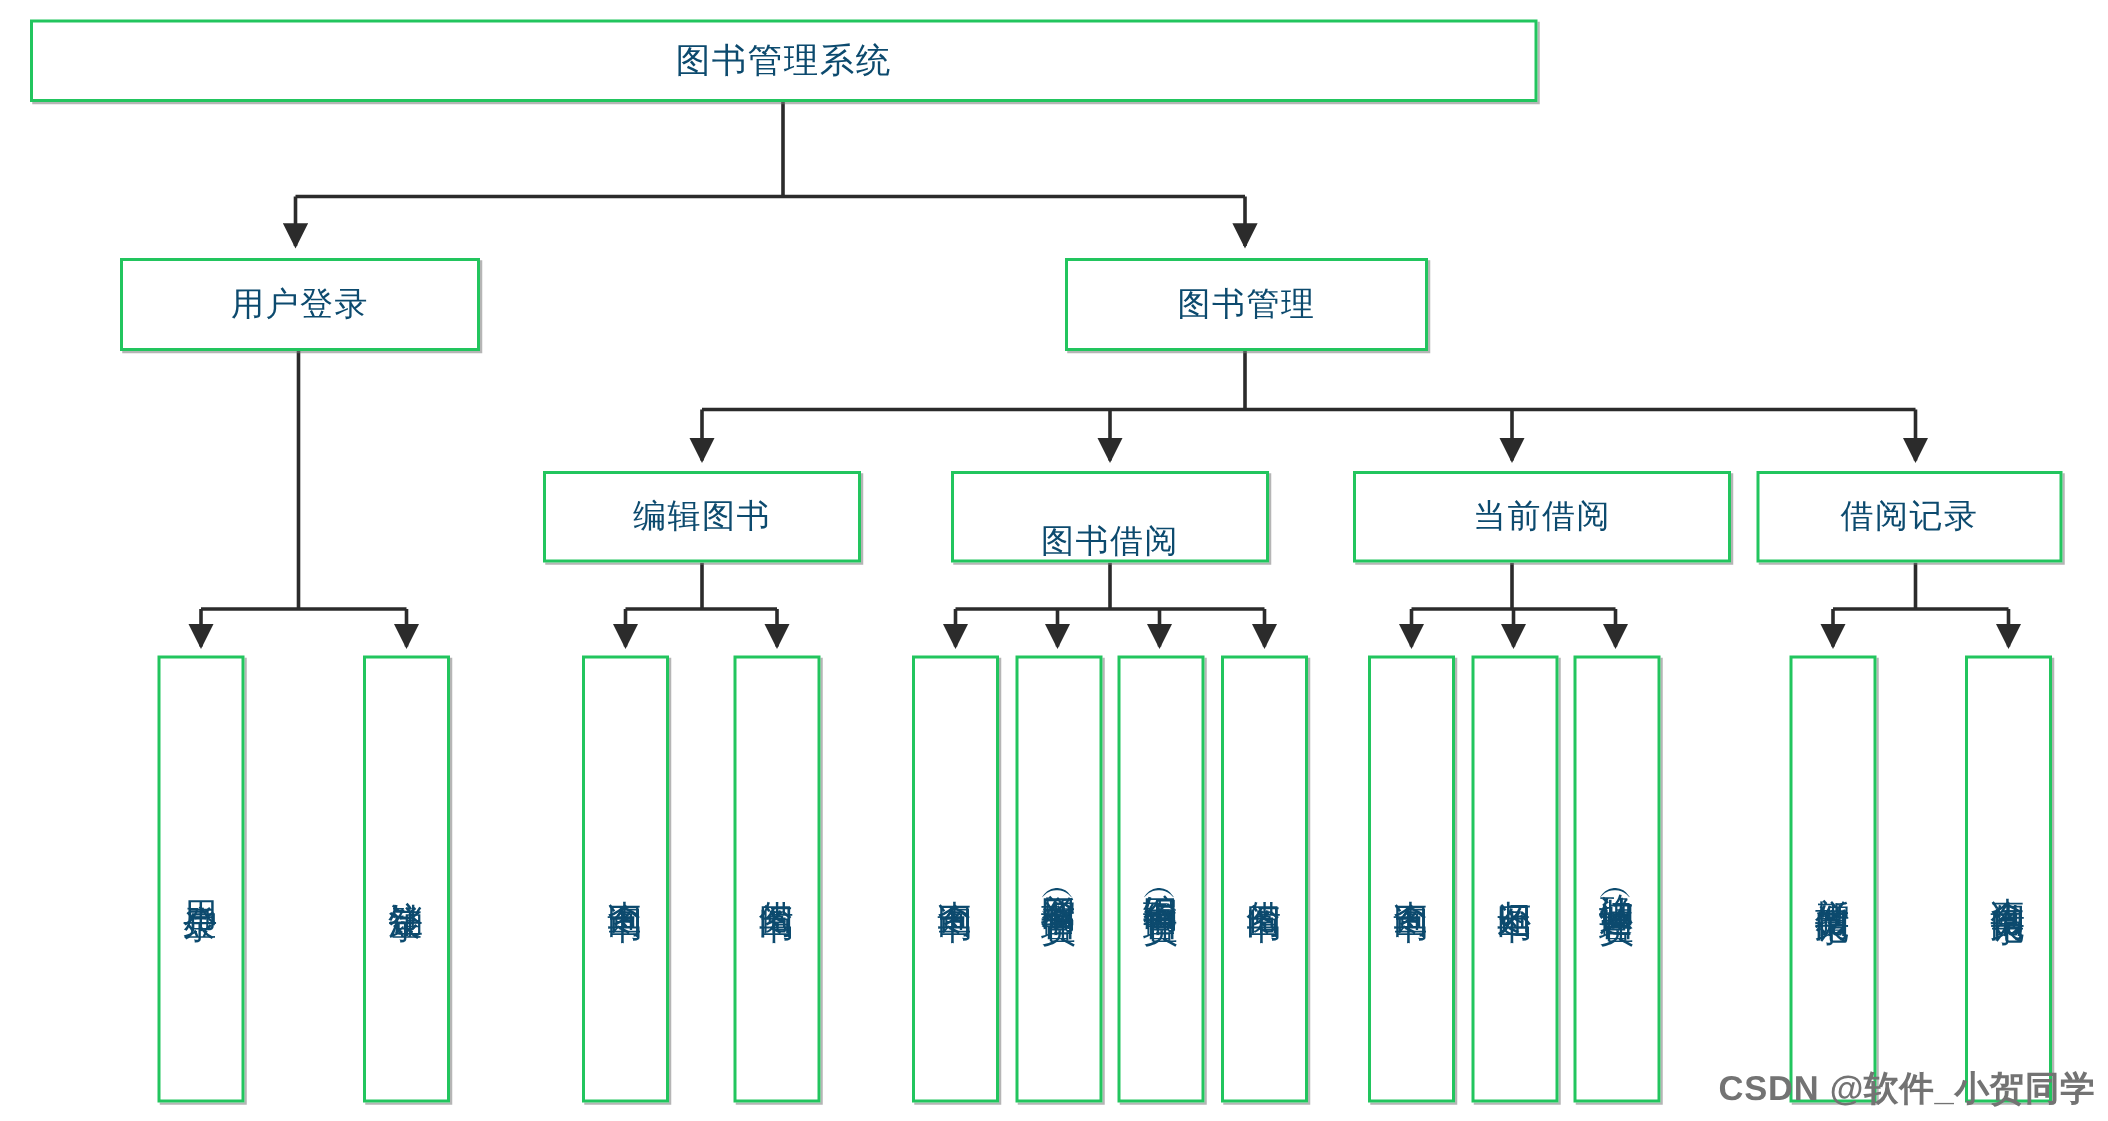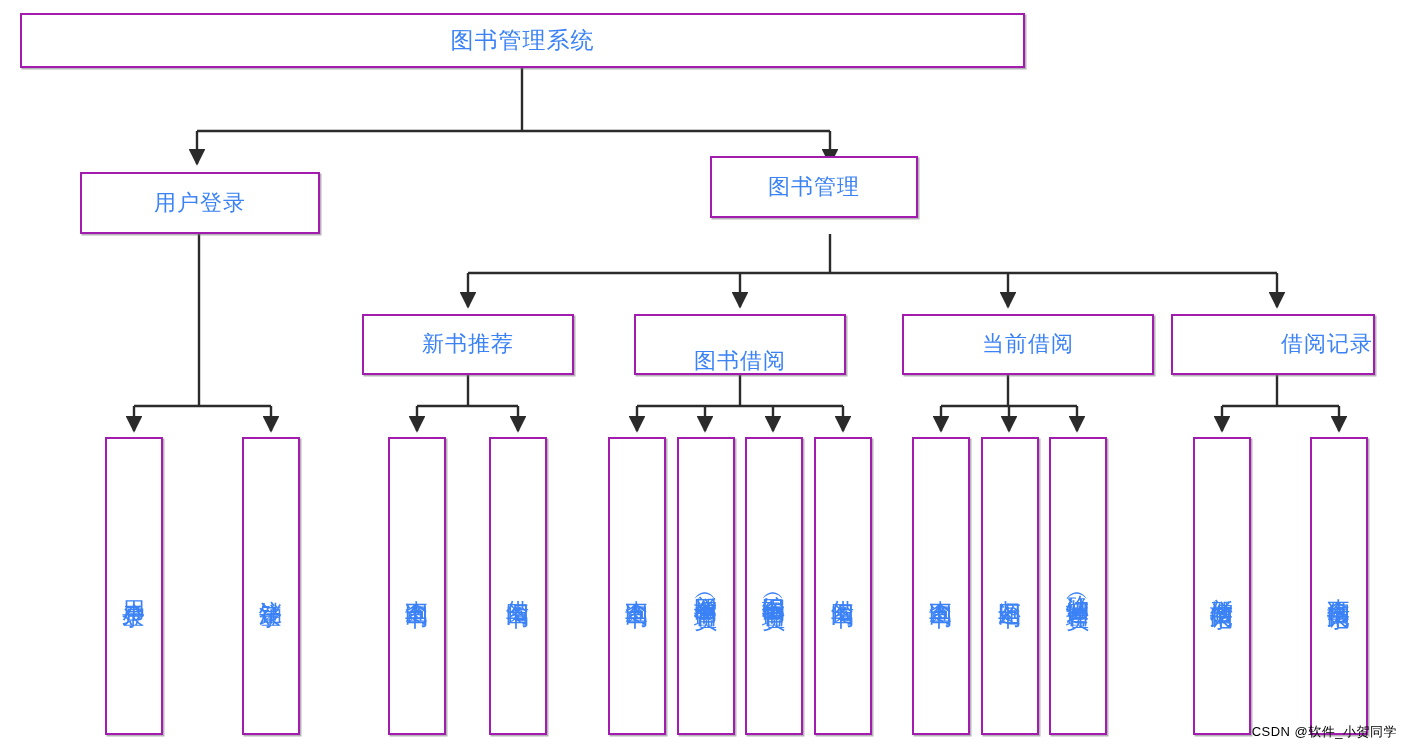--- a/index.html
+++ b/index.html
@@ -17,25 +17,25 @@
   }
   svg#connectors{
     position:absolute;left:0;top:0;
     width:1405px;height:747px;
     pointer-events:none;
   }
   .node{
     position:absolute;
     box-sizing:border-box;
     background:#ffffff;
-    border:2px solid #a21caf;
+    border:2px solid #22c55e;
     display:flex;
     align-items:center;
     justify-content:center;
-    color:#3b82f6;
+    color:#0c4a6e;
     box-shadow:1.5px 1.5px 0 rgba(120,120,120,.55);
   }
   .node .label{
     display:block;
     text-align:center;
     letter-spacing:1px;
     white-space:nowrap;
   }
   
   .node.horiz .label{
@@ -55,25 +55,26 @@
     font-size:23px;
     line-height:1.05;
     letter-spacing:2px;
     white-space:normal;
     max-height:285px;
   }
   .watermark{
     position:absolute;
     right:8px;
     bottom:6px;
-    font-size:13px;
-    color:#000000;
+    font-size:23px;
+    color:#737373;
     letter-spacing:.5px;
     white-space:nowrap;
     font-family:"Liberation Sans","DejaVu Sans",sans-serif;
+    font-weight:bold;
   }
 </style>
 </head>
 <body>
 
 <div id="diagram-root">
 
   <svg id="connectors" viewBox="0 0 1405 747" xmlns="http://www.w3.org/2000/svg">
     <defs>
       <marker id="arrow" viewBox="0 0 10 10" refX="9" refY="5" markerWidth="7" markerHeight="7" orient="auto-start-reverse">
@@ -125,34 +126,34 @@
     </g>
   </svg>
 
   <div class="node horiz root" style="left:20px;top:13px;width:1005px;height:55px;">
     <span class="label">图书管理系统</span>
   </div>
 
   <div class="node horiz" style="left:80px;top:172px;width:240px;height:62px;">
     <span class="label">用户登录</span>
   </div>
-  <div class="node horiz" style="left:710px;top:156px;width:208px;height:62px;">
+  <div class="node horiz" style="left:710px;top:172px;width:242px;height:62px;">
     <span class="label">图书管理</span>
   </div>
 
   <div class="node horiz" style="left:362px;top:314px;width:212px;height:61px;">
-    <span class="label">新书推荐</span>
+    <span class="label">编辑图书</span>
   </div>
   <div class="node horiz" style="left:634px;top:314px;width:212px;height:61px;align-items:flex-end;">
     <span class="label">图书借阅</span>
   </div>
   <div class="node horiz" style="left:902px;top:314px;width:252px;height:61px;">
     <span class="label">当前借阅</span>
   </div>
-  <div class="node horiz" style="left:1171px;top:314px;width:204px;height:61px;justify-content:flex-end;">
+  <div class="node horiz" style="left:1171px;top:314px;width:204px;height:61px;">
     <span class="label">借阅记录</span>
   </div>
 
   <div class="node vert" style="left:105px;top:437px;width:58px;height:298px;">
     <span class="label">用户登录</span>
   </div>
   <div class="node vert" style="left:242px;top:437px;width:58px;height:298px;">
     <span class="label">注销登录</span>
   </div>
 

